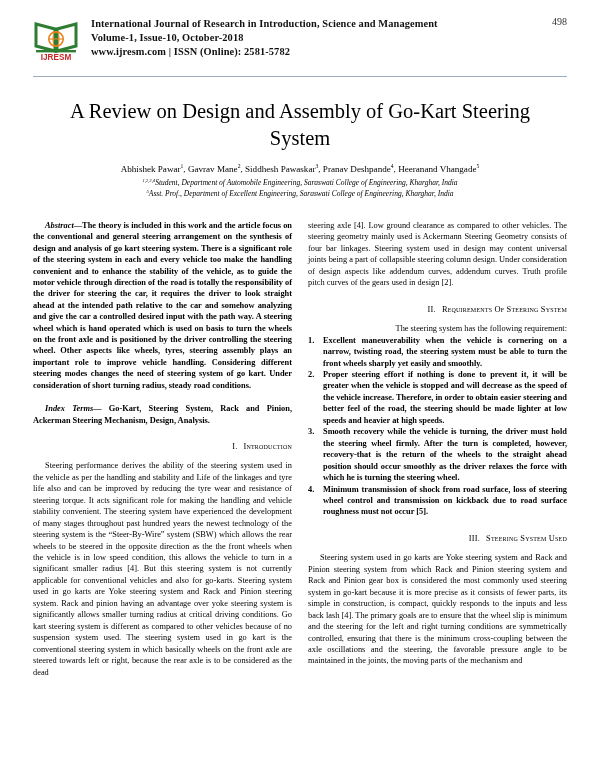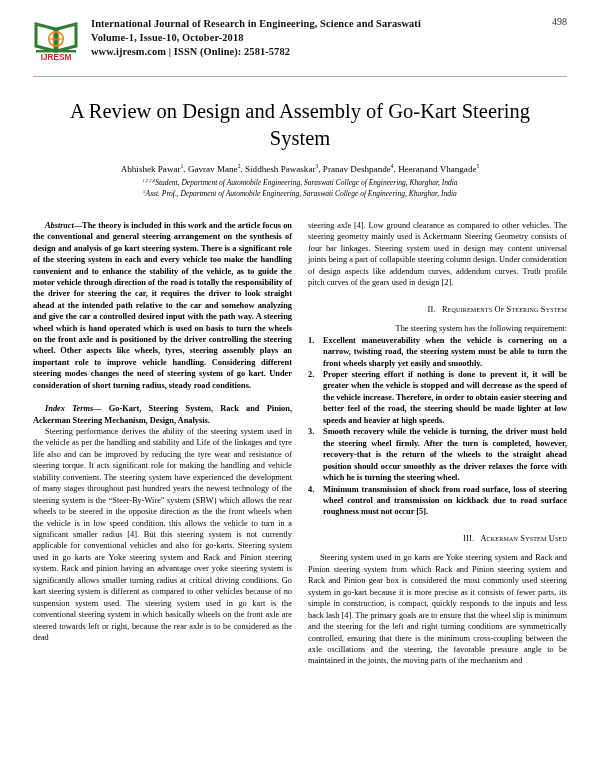--- a/index.html
+++ b/index.html
@@ -198,64 +198,67 @@
 
         <circle cx="23" cy="22" r="7.2" fill="none" stroke="#e8821e" stroke-width="1.6"></circle>
         <ellipse cx="23" cy="22" rx="3" ry="7.2" fill="none" stroke="#e8821e" stroke-width="1.1"></ellipse>
         <line x1="15.8" y1="22" x2="30.2" y2="22" stroke="#e8821e" stroke-width="1.1"></line>
 
         <rect x="3" y="33" width="40" height="2.4" fill="#2e7d32"></rect>
         <text x="23" y="42.6" text-anchor="middle" font-family="Liberation Sans, sans-serif" font-size="8.2" font-weight="bold" fill="#c62828">IJRESM</text>
       </svg>
     </div>
     <div class="masthead-text">
-      <div class="mh-line">International Journal of Research in Engineering, Science and Saraswati</div>
+      <div class="mh-line">International Journal of Research in Introduction, Science and Management</div>
       <div class="mh-line">Volume-1, Issue-10, October-2018</div>
       <div class="mh-line">www.ijresm.com | ISSN (Online): 2581-5782</div>
     </div>
     <div class="page-num">498</div>
   </div>
   <div class="header-rule"></div>
 
   <div class="title">A Review on Design and Assembly of Go-Kart Steering System</div>
 
   <div class="authors"><span>Abhishek Pawar<sup>1</sup></span>, <span>Gavrav Mane<sup>2</sup></span>, <span>Siddhesh Pawaskar<sup>3</sup></span>, <span>Pranav Deshpande<sup>4</sup></span>, <span>Heeranand Vhangade<sup>5</sup></span></div>
   <div class="affil">
       <div><sup>1,2,3,4</sup><span>Student, Department of Automobile Engineering, Saraswati College of Engineering, Kharghar, India</span></div>
-      <div><sup>5</sup><span>Asst. Prof., Department of Automobile Engineering, Saraswati College of Engineering, Kharghar, India</span></div>
+      <div><sup>5</sup><span>Asst. Prof., Department of Excellent Engineering, Saraswati College of Engineering, Kharghar, India</span></div>
     </div>
 
   <div class="col col-left">
     <p class="abstract">
       <span class="lead">Abstract</span><span>—</span><span>The theory is included in this work and the article focus on the conventional and general steering arrangement on the synthesis of design and analysis of go kart steering system. There is a significant role of the steering system in each and every vehicle too make the handling convenient and to enhance the stability of the vehicle, as to guide the motor vehicle through  direction of the road is totally the responsibility of the driver for steering the car, it requires the driver to look straight ahead at the intended path relative to the car and somehow analyzing and give the car a controlled desired input with the path way. A steering wheel which is hand operated which is used on basis to turn the wheels on the front axle and is positioned by the driver controlling the steering wheel. Other aspects like wheels, tyres, steering assembly plays an important role to improve vehicle handling. Considering different steering modes changes the need of steering system of go kart. Under consideration of short turning radius, steady road conditions.</span>
     </p>
 
     <p class="indexterms">
       <span class="lead">Index Terms</span><span>— </span><span>Go-Kart, Steering System, Rack and Pinion, Ackerman Steering Mechanism, Design, Analysis.</span>
     </p>
 
+    <h2 class="section">
+      <span class="numeral">I.</span><span>Introduction</span>
+    </h2>
 
     <p class="body">Steering performance derives the ability of the steering system used in the vehicle as per the handling and stability and Life of the linkages and tyre life also and can be improved by reducing the tyre wear and resistance of steering torque. It acts significant role for making the handling and vehicle stability convenient. The steering system have experienced the development of many stages throughout past hundred years the newest technology of the steering system is the “Steer-By-Wire” system (SBW) which allows the rear wheels to be steered in the opposite direction as the the front wheels when the vehicle is in low speed condition, this allows the vehicle to turn in a significant smaller radius [4]. But this steering system is not currently applicable for conventional vehicles and also for go-karts. Steering system used in go karts are Yoke steering system and Rack and Pinion steering system. Rack and pinion having an advantage over yoke steering system is significantly allows smaller turning radius at critical driving conditions. Go kart steering system is different as compared to other vehicles because of no suspension system used. The steering system used in go kart is the conventional steering system in which basically wheels on the front axle are steered towards left or right, because the rear axle is to be considered as the dead</p>
   </div>
 
   <div class="col col-right">
     <p class="tight">steering axle [4]. Low ground clearance as compared to other vehicles. The steering geometry mainly used is Ackermann Steering Geometry consists of four bar linkages. Steering system used in design may content universal joints being a part of collapsible steering column design. Under consideration of design aspects like addendum curves, addendum curves. Truth profile pitch curves of the gears used in design [2].</p>
 
     <h2 class="section">
       <span class="numeral">II.</span><span>Requirements Of Steering System</span>
     </h2>
 
     <p class="lead-line">The steering system has the following requirement:</p>
     <ol class="req">
         <li>Excellent maneuverability when the vehicle is cornering on a narrow, twisting road, the steering system must be able to turn the front wheels sharply yet easily and smoothly.</li>
         <li>Proper steering effort if nothing is done to prevent it, it will be greater when the vehicle is stopped and will decrease as the speed of the vehicle increase. Therefore, in order to obtain easier steering and better feel of the road, the steering should be made lighter at low speeds and heavier at high speeds.</li>
         <li>Smooth recovery while the vehicle is turning, the driver must hold the steering wheel firmly. After the turn is completed, however, recovery-that is the return of the wheels to the straight ahead position should occur smoothly as the driver relaxes the force with which he is turning the steering wheel.</li>
         <li>Minimum transmission of shock from road surface, loss of steering wheel control and transmission on kickback due to road surface roughness must not occur [5].</li>
       </ol>
 
     <h2 class="section">
-      <span class="numeral">III.</span><span>Ackerman System Used</span>
+      <span class="numeral">III.</span><span>Steering System Used</span>
     </h2>
 
     <p class="body">Steering system used in go karts are Yoke steering system and Rack and Pinion steering system from which Rack and Pinion steering system and Rack and Pinion gear box is considered the most commonly used steering system in go-kart because it is more precise as it consists of fewer parts, its simple in construction, is compact, quickly responds to the inputs and less back lash [4]. The primary goals are to ensure that the wheel slip is minimum and the steering for the left and right turning conditions are symmetrically controlled, ensuring that there is the minimum cross-coupling between the axle oscillations and the steering, the favorable pressure angle to be maintained in the joints, the moving parts of the mechanism and</p>
   </div>
 
 </div>
 
 </body></html>

